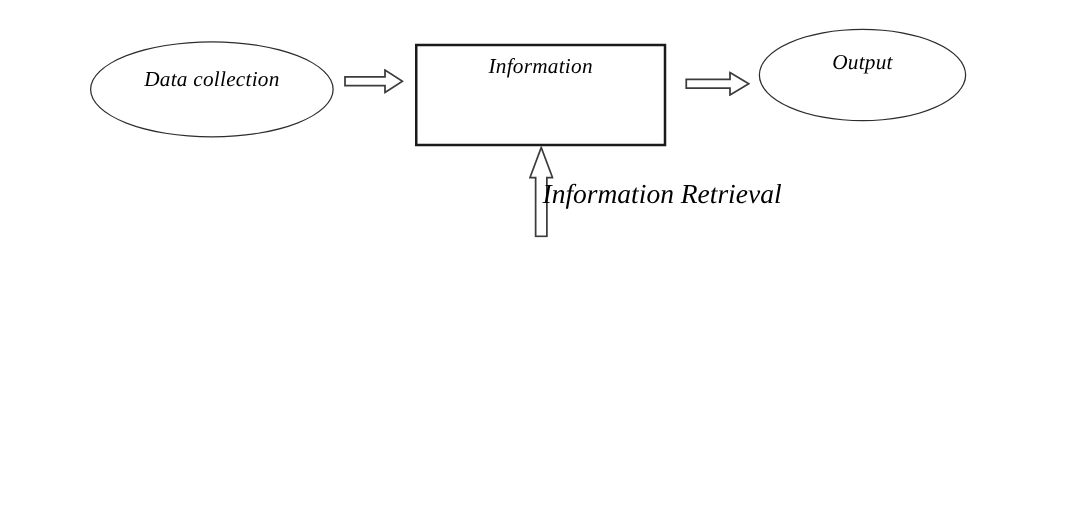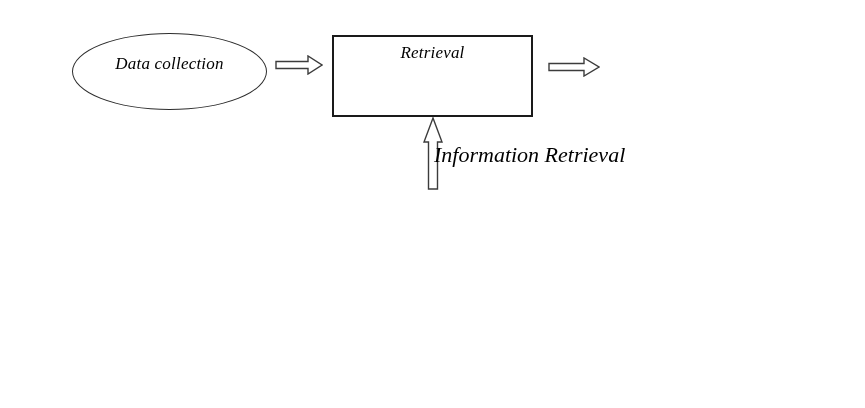--- a/index.html
+++ b/index.html
@@ -90,27 +90,30 @@
 
   <div class="ellipse" id="node-data-collection">
     <span class="node-label">Data collection</span>
   </div>
 
   <svg class="arrow-svg" id="arrow-collection-processing" width="48" height="20" viewBox="0 0 48 20">
     <polygon points="1,6.5 33,6.5 33,1 47,10 33,19 33,13.5 1,13.5" fill="#ffffff" stroke="#3c3c3c" stroke-width="1.4"></polygon>
   </svg>
 
   <div id="node-processing">
-    <span class="node-label">Retrieval</span>
+    <span class="node-label">Information</span>
   </div>
 
   <svg class="arrow-svg" id="arrow-processing-output" width="52" height="20" viewBox="0 0 52 20">
     <polygon points="1,6.5 36,6.5 36,1 51,10 36,19 36,13.5 1,13.5" fill="#ffffff" stroke="#3c3c3c" stroke-width="1.4"></polygon>
   </svg>
 
+  <div class="ellipse" id="node-output">
+    <span class="node-label">Output</span>
+  </div>
 
   <svg class="arrow-svg" id="arrow-storage-processing" width="20" height="73" viewBox="0 0 20 73">
     <polygon points="10,1 19,25 14.5,25 14.5,72 5.5,72 5.5,25 1,25" fill="#ffffff" stroke="#3c3c3c" stroke-width="1.4"></polygon>
   </svg>
 
   <div id="information-retrieval-label">Information Retrieval</div>
 
 
 </div>
 

